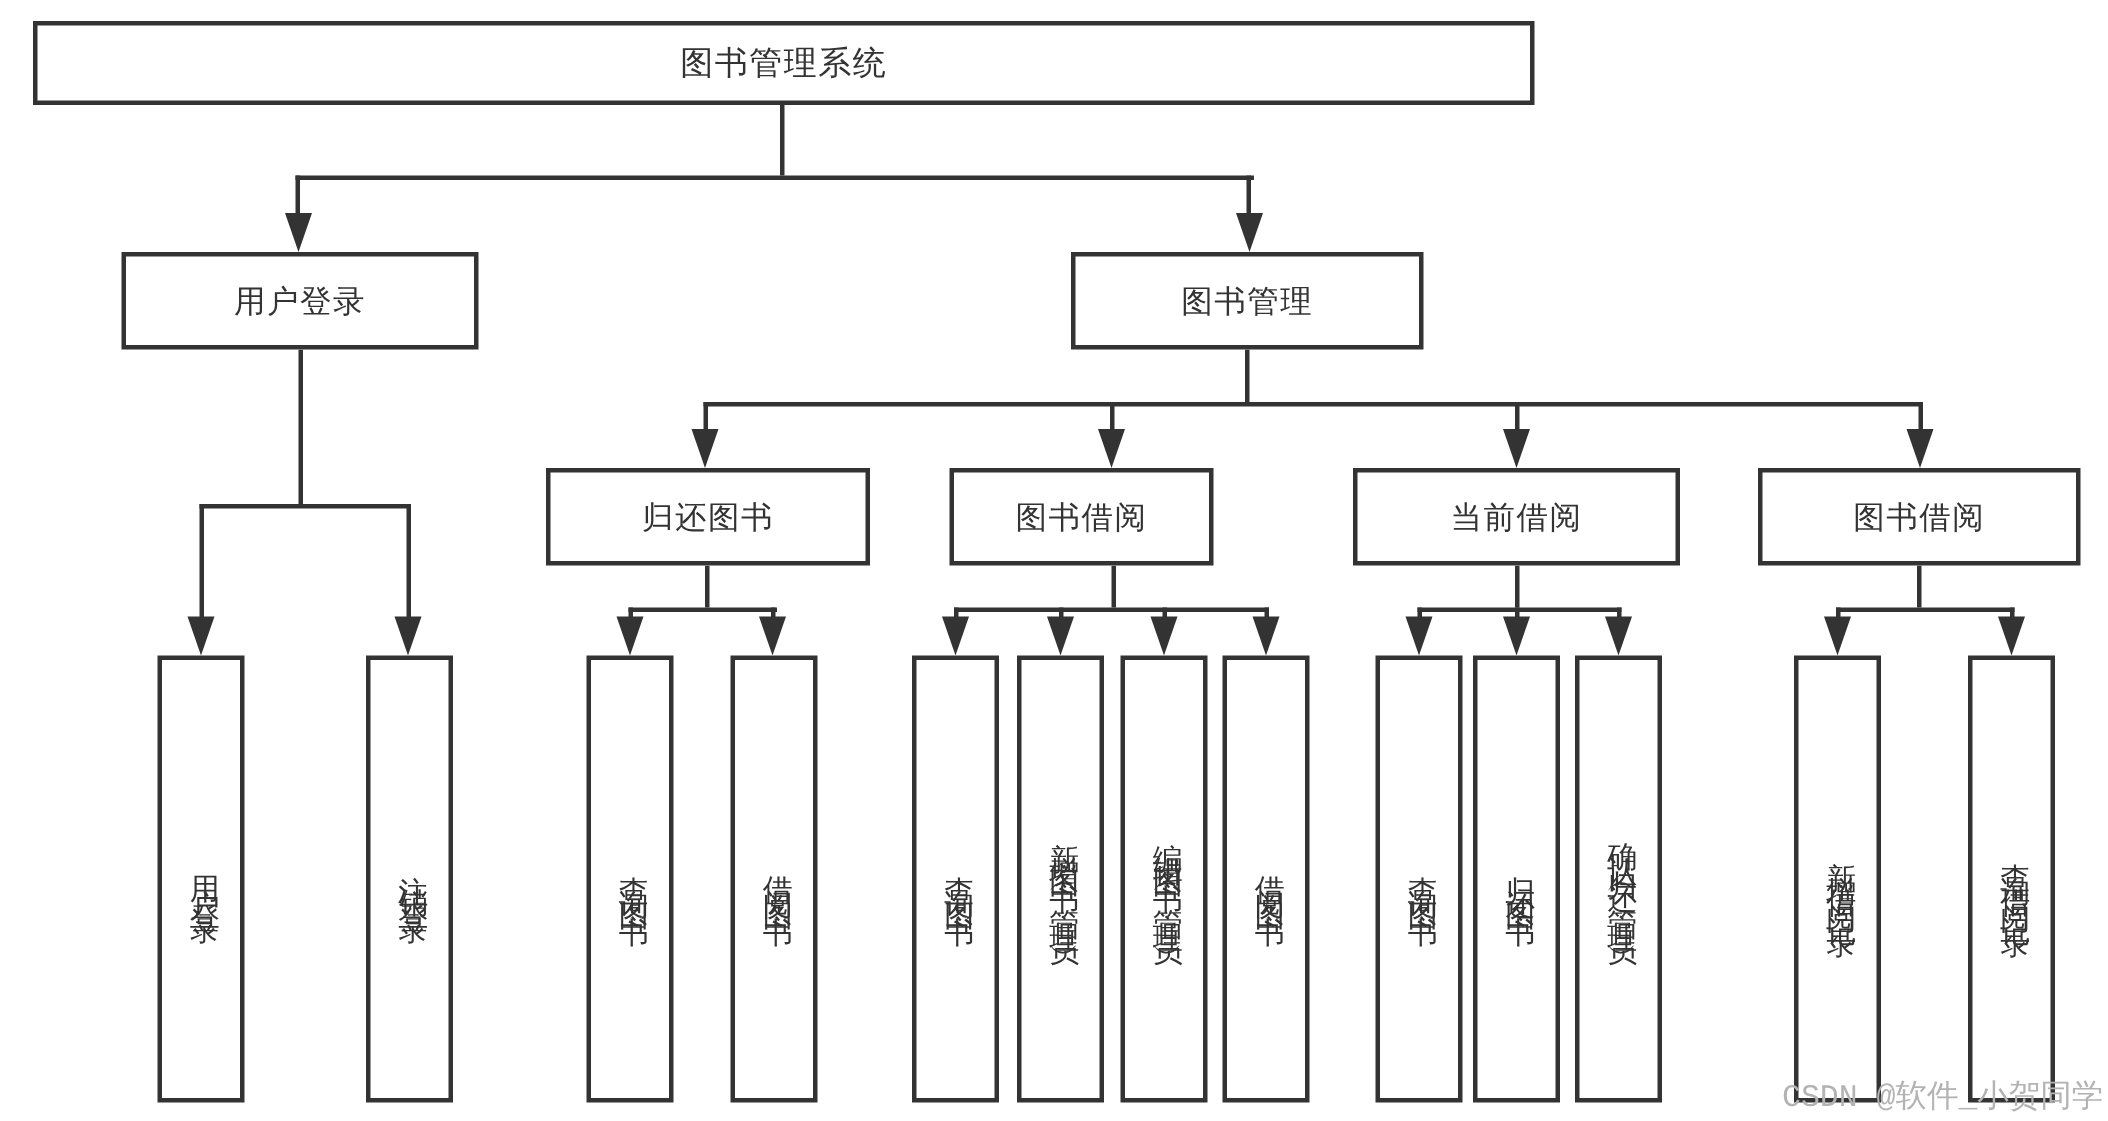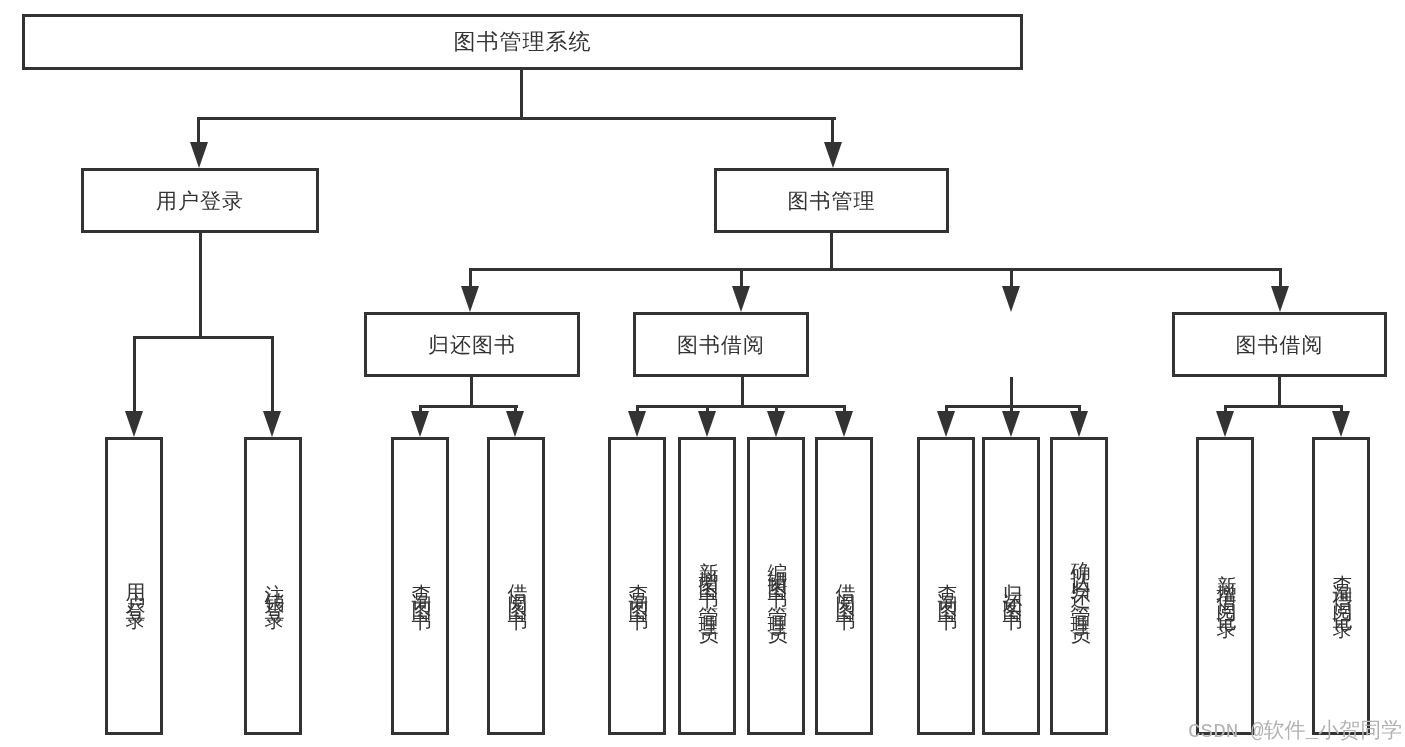--- a/index.html
+++ b/index.html
@@ -119,20 +119,23 @@
   <div class="box" style="left:714px;top:168px;width:235px;height:65px">
     <span class="hlabel">图书管理</span>
   </div>
 
   <div class="box" style="left:364px;top:312px;width:216px;height:65px">
     <span class="hlabel">归还图书</span>
   </div>
   <div class="box" style="left:633px;top:312px;width:176px;height:65px">
     <span class="hlabel">图书借阅</span>
   </div>
+  <div class="box" style="left:902px;top:312px;width:218px;height:65px">
+    <span class="hlabel">当前借阅</span>
+  </div>
   <div class="box" style="left:1172px;top:312px;width:215px;height:65px">
     <span class="hlabel">图书借阅</span>
   </div>
 
   <div class="box leaf" style="left:105px;top:437px;width:58px;height:298px">
     <span class="vlabel">用户登录</span>
   </div>
   <div class="box leaf" style="left:244px;top:437px;width:58px;height:298px">
     <span class="vlabel">注销登录</span>
   </div>

